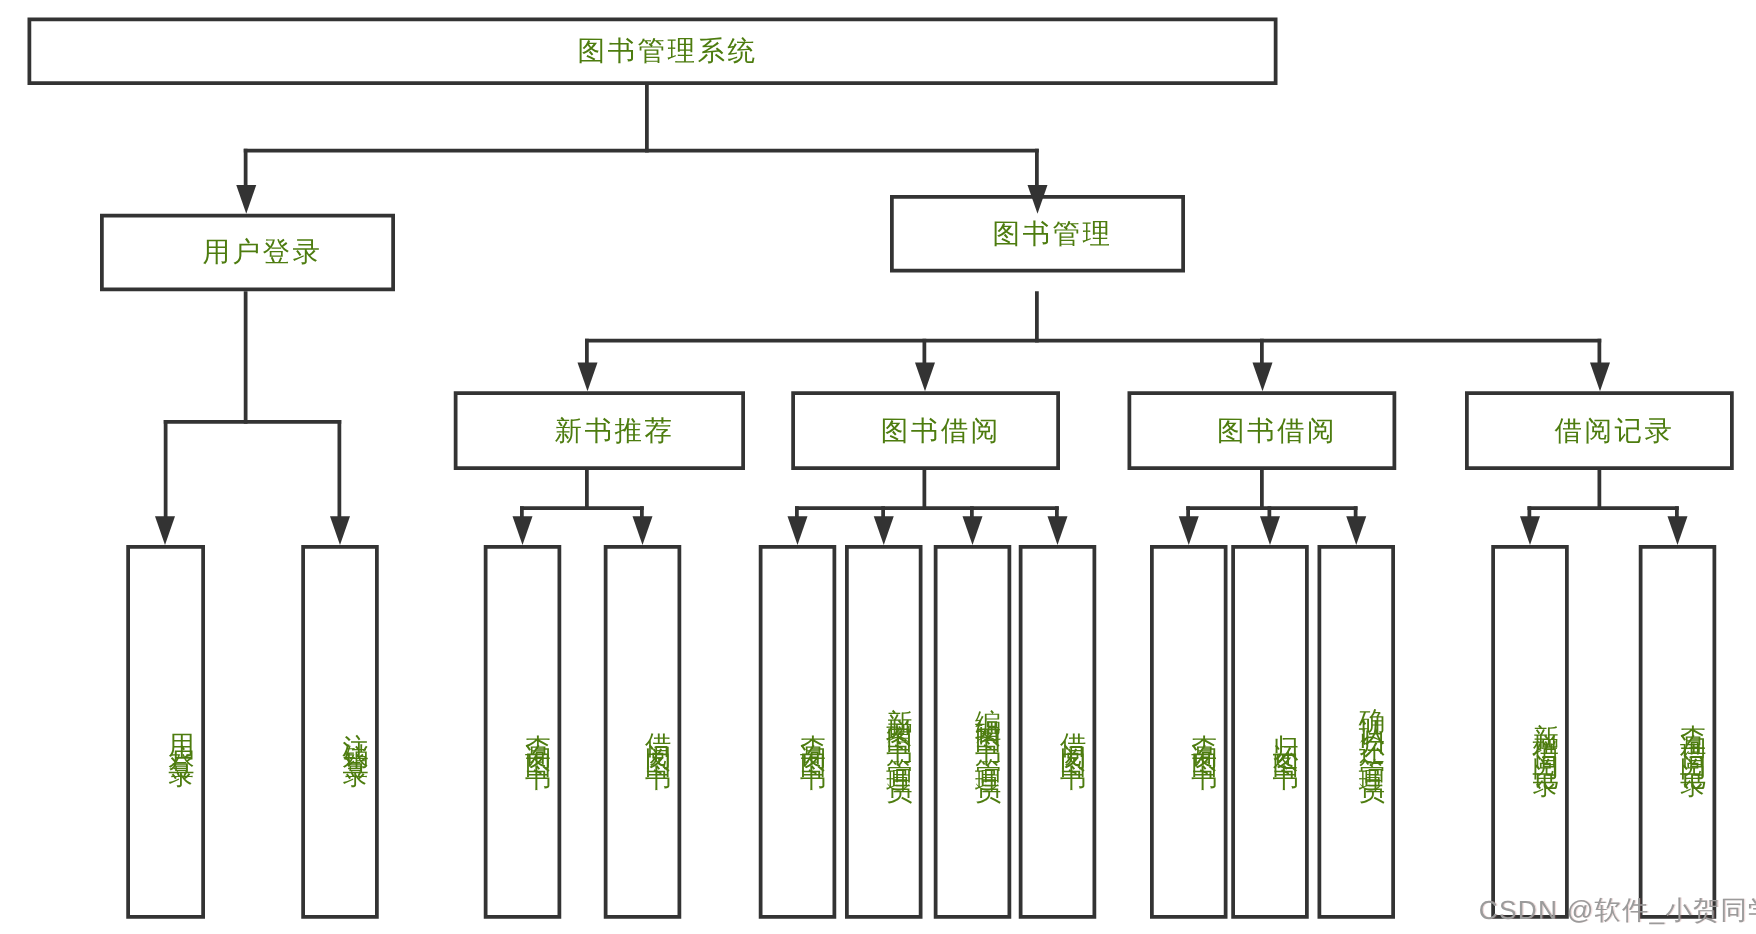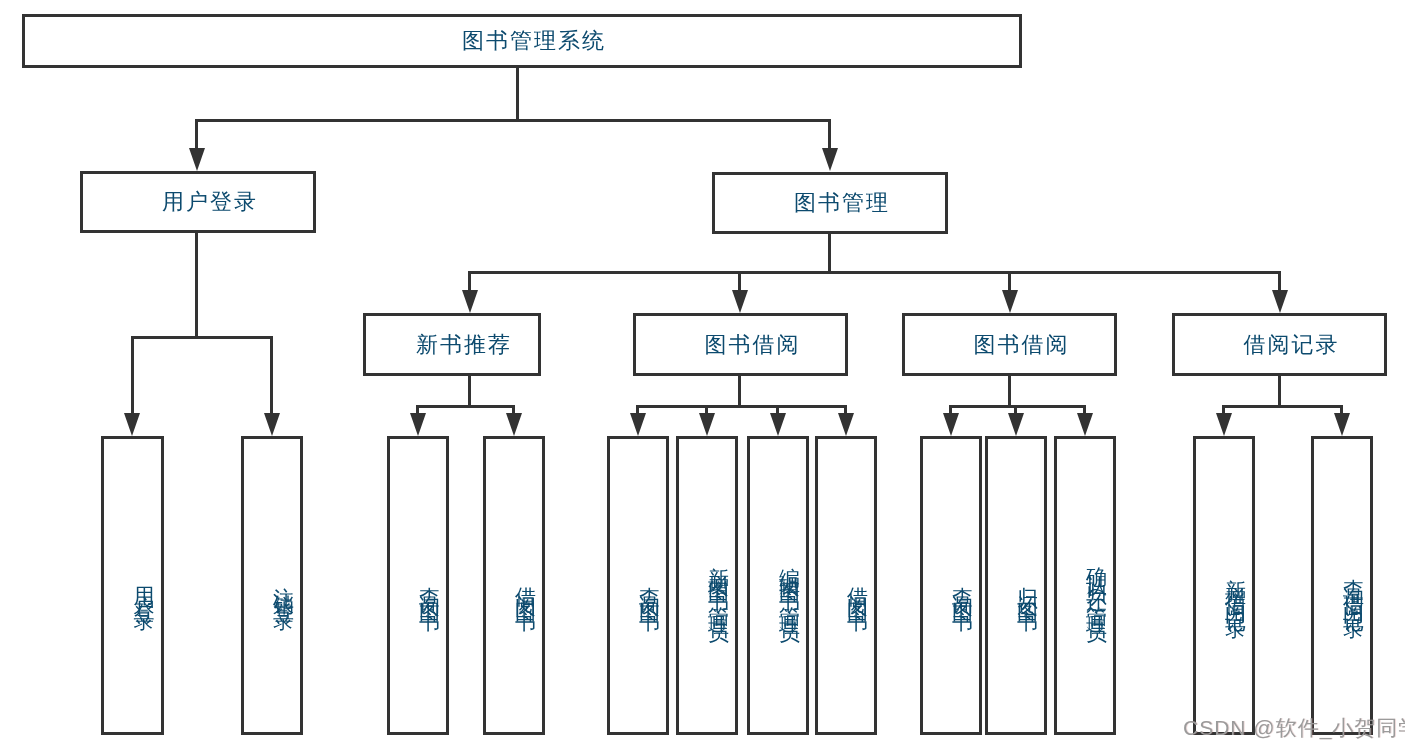--- a/index.html
+++ b/index.html
@@ -6,21 +6,21 @@
   .canvas{
     position:relative;width:1405px;height:747px;background:#ffffff;
     font-family:"Liberation Sans","DejaVu Sans",sans-serif;
     color:#3a3a3a;overflow:hidden;
   }
   
   .nodebox{
     position:absolute;box-sizing:border-box;
     border:3px solid #333333;background:#ffffff;
     display:flex;align-items:center;justify-content:center;
-    font-size:22px;color:#0c4a6e;letter-spacing:2px;padding-left:24px;
+    font-size:22px;color:#4d7c0f;letter-spacing:2px;padding-left:24px;
   }
   .nodebox.leaf{letter-spacing:0;}
   .leaf .vtxt{
     writing-mode:vertical-rl;text-orientation:mixed;
     font-size:21px;letter-spacing:8px;line-height:1;
     white-space:nowrap;
   }
   
   .vl{position:absolute;width:3px;background:#333333;}
   .hl{position:absolute;height:3px;background:#333333;}
@@ -38,23 +38,23 @@
 </style>
 </head>
 <body>
 
 <div class="canvas">
 
   <div class="nodebox" style="left:22px;top:14px;width:1000px;height:54px;">图书管理系统</div>
 
   <div class="nodebox" style="left:80px;top:171px;width:236px;height:62px;">用户登录</div>
 
-  <div class="nodebox" style="left:712px;top:172px;width:236px;height:62px;">图书管理</div>
+  <div class="nodebox" style="left:712px;top:156px;width:236px;height:62px;">图书管理</div>
 
-  <div class="nodebox" style="left:363px;top:313px;width:178px;height:63px;">新书推荐</div>
+  <div class="nodebox" style="left:363px;top:313px;width:233px;height:63px;">新书推荐</div>
 
   <div class="nodebox" style="left:633px;top:313px;width:215px;height:63px;">图书借阅</div>
 
   <div class="nodebox" style="left:902px;top:313px;width:215px;height:63px;">图书借阅</div>
 
   <div class="nodebox" style="left:1172px;top:313px;width:215px;height:63px;">借阅记录</div>
 
   <div class="nodebox leaf" style="left:101px;top:436px;width:63px;height:299px;">
     <span class="vtxt">用户登录</span>
   </div>

